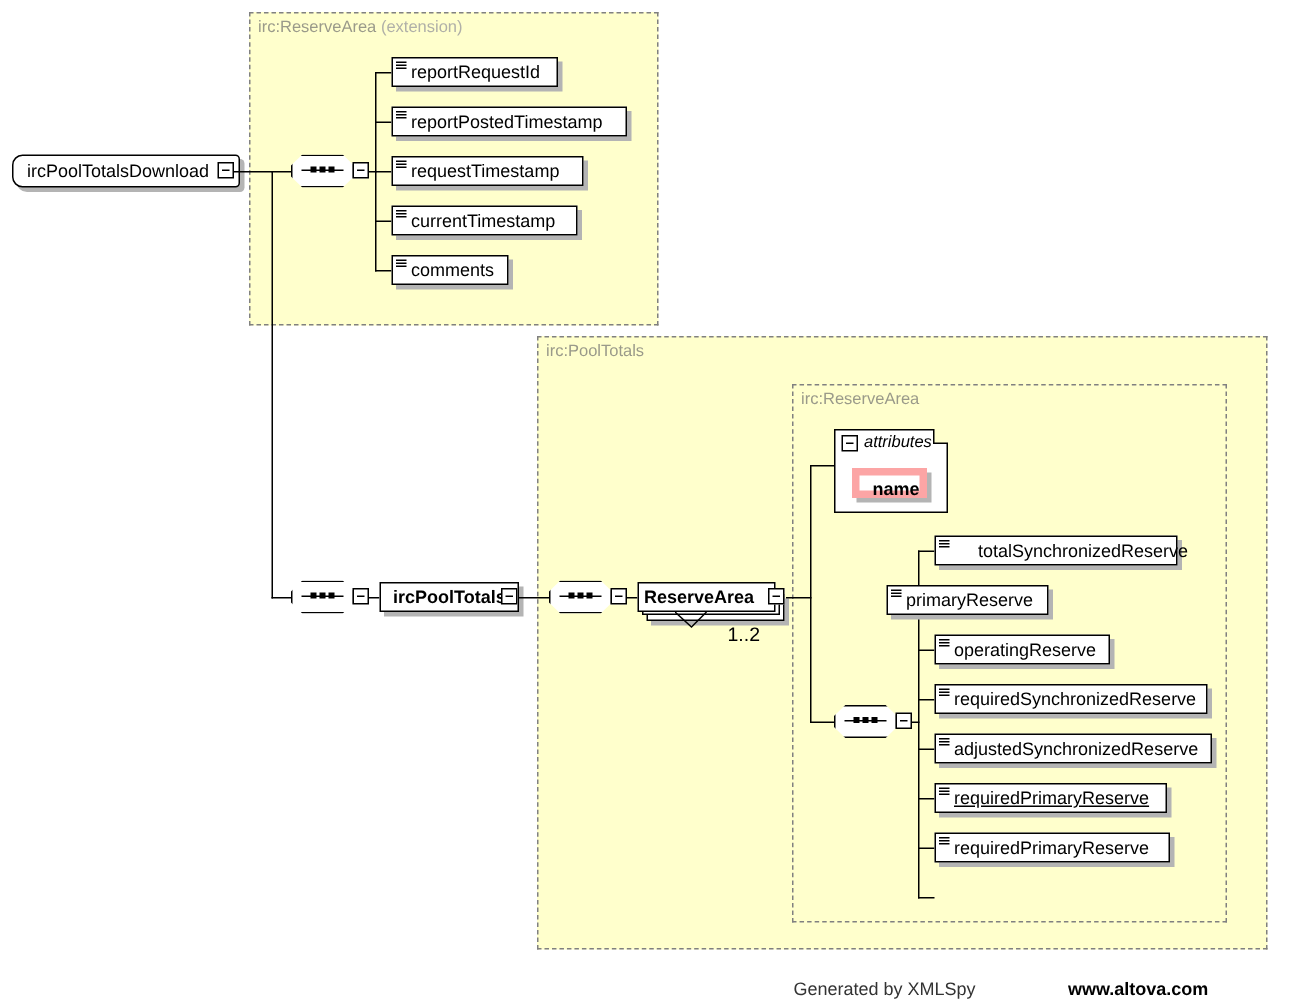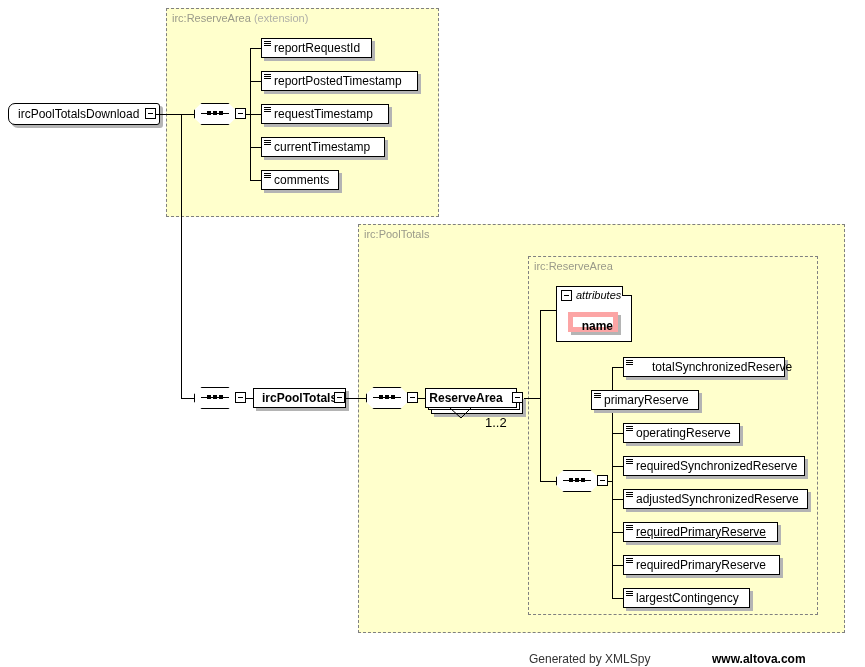--- a/index.html
+++ b/index.html
@@ -444,28 +444,20 @@
     <span>requiredPrimaryReserve</span>
   </div>
   <div class="ebox" style="left:623px; top:555px; width:157px;">
     <span class="eicon">
         <i></i>
         <i></i>
         <i></i>
       </span>
     <span>requiredPrimaryReserve</span>
   </div>
-  <div class="ebox" style="left:623px; top:588px; width:127px;">
-    <span class="eicon">
-        <i></i>
-        <i></i>
-        <i></i>
-      </span>
-    <span>largestContingency</span>
-  </div>
 
   <div class="footer-left" style="left:529px; top:652px;text-align:right;">
     <span>Generated by XMLSpy</span>
   </div>
   <div class="footer-right" style="left:712px; top:652px;text-align:right;">
     <span>www.altova.com</span>
   </div>
 
 </div>
 

